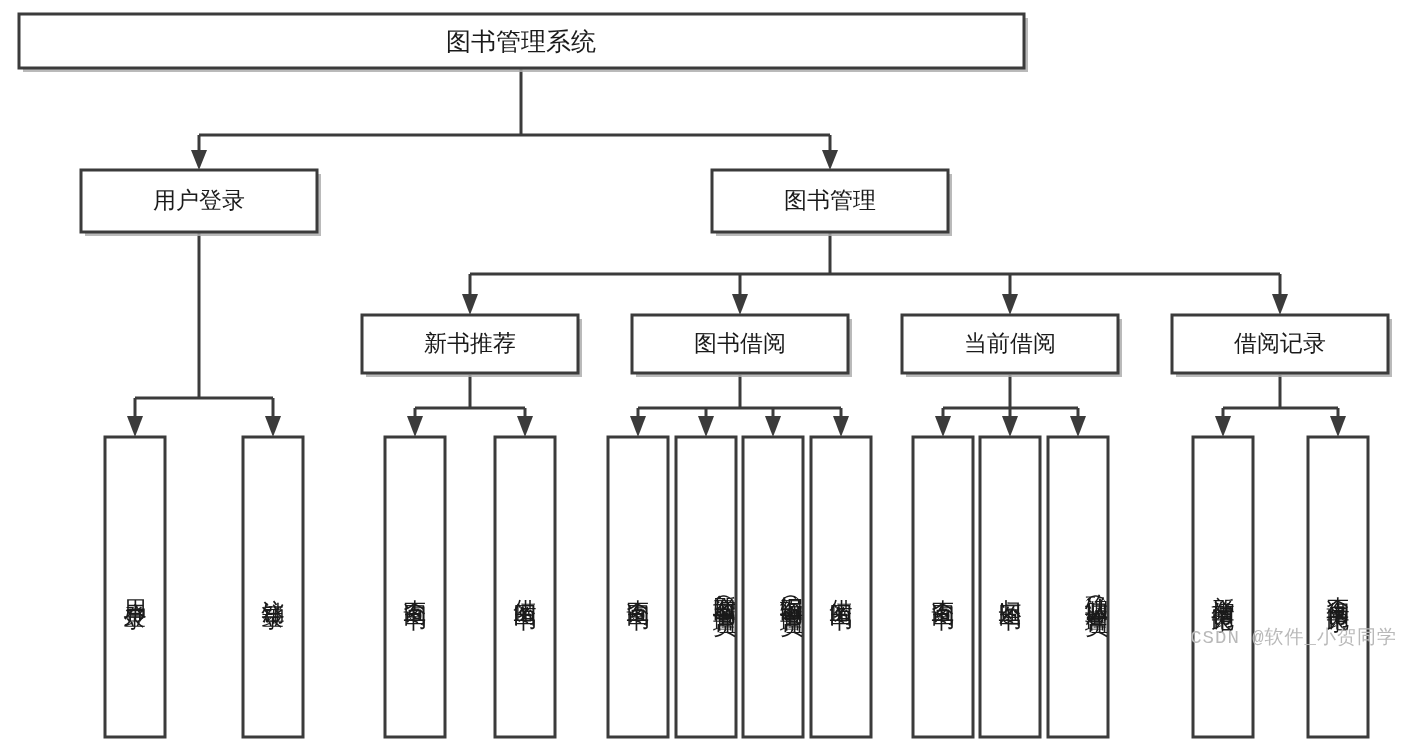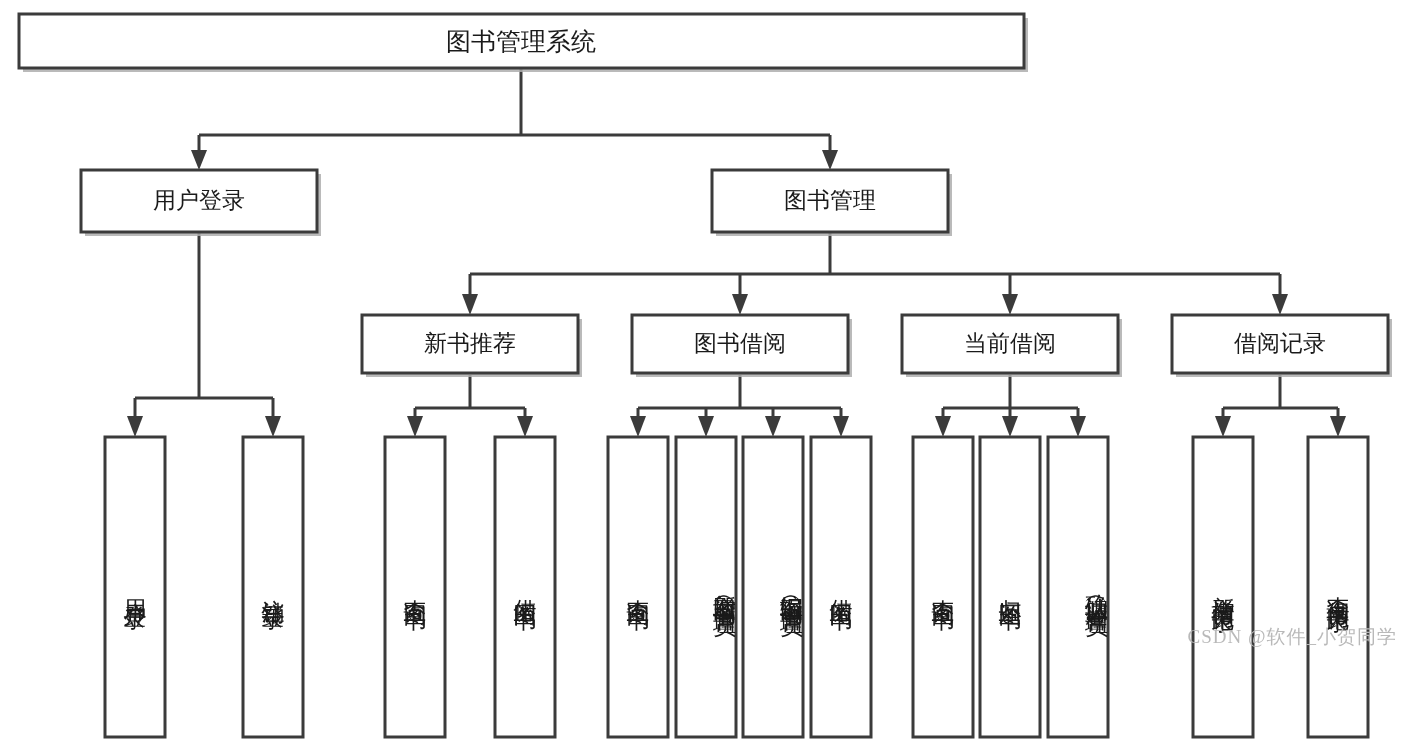--- a/index.html
+++ b/index.html
@@ -40,21 +40,21 @@
     display:flex;
     align-items:flex-start;
     justify-content:center;
     pointer-events:none;
   }
   .vlabel.centered{align-items:center;}
 
   #watermark{
     position:absolute;
     right:8px;bottom:4px;
-    font-family:Liberation Serif, serif;
+    font-family:Liberation Mono, monospace;
     font-size:19px;
     color:#b9b9b9;
     white-space:nowrap;
     letter-spacing:1px;
   }
 </style>
 </head>
 <body>
 
 <div id="diagram-root">

